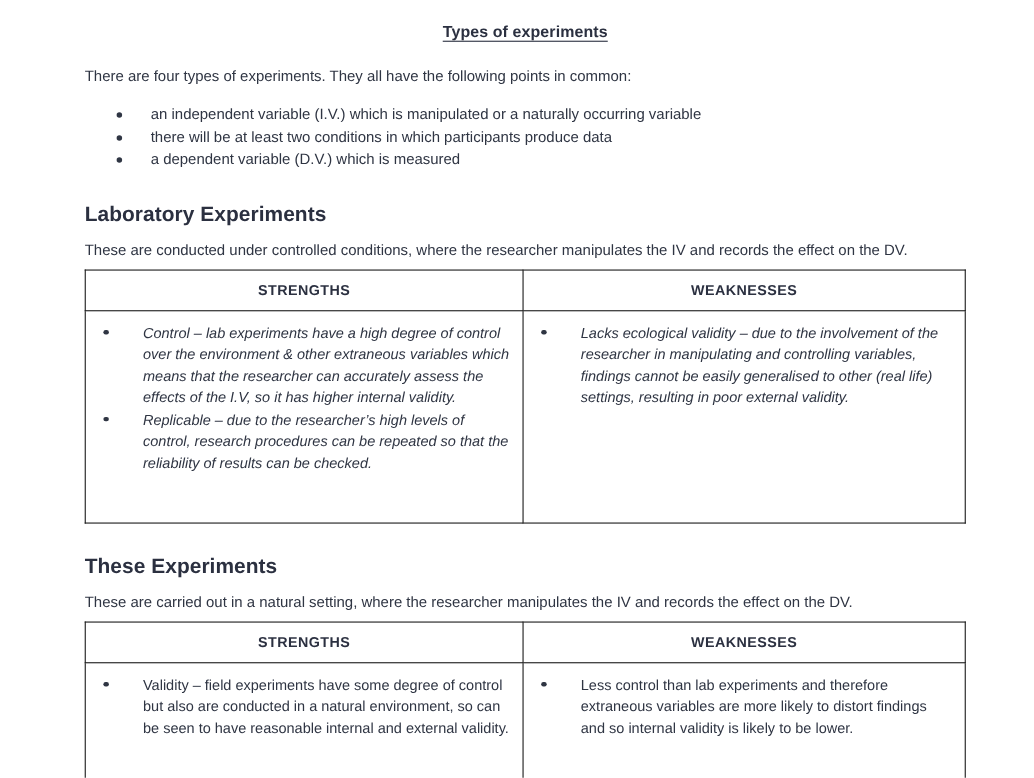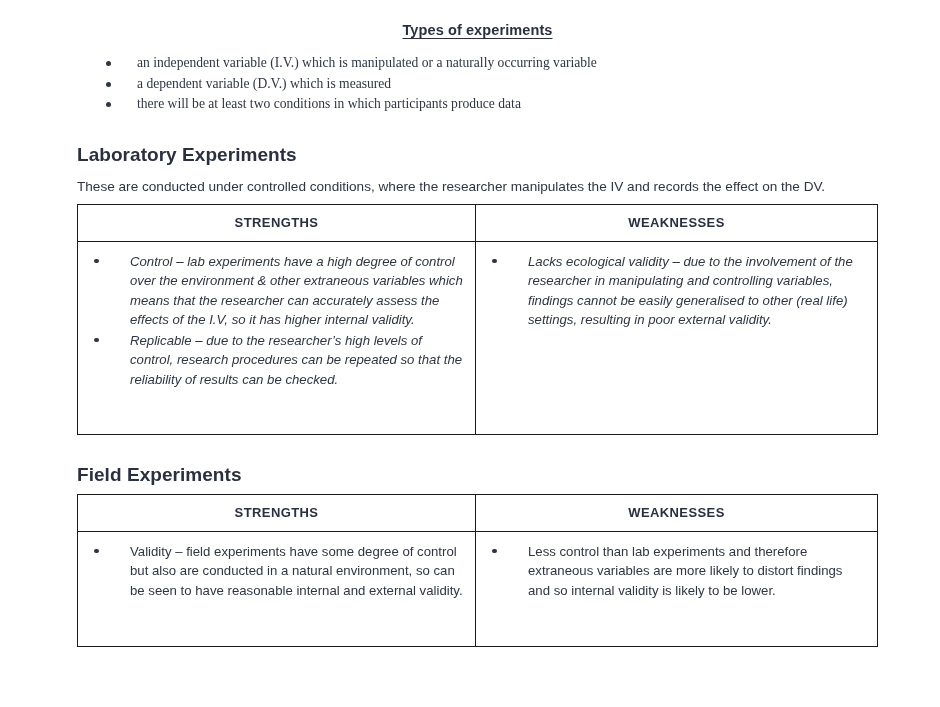--- a/index.html
+++ b/index.html
@@ -54,21 +54,20 @@
     list-style: none;
     margin: 0;
     padding: 15px 0 0 0;
   }
   .main-list li {
     position: relative;
     font-size: 13.6px;
     line-height: 20.5px;
     color: #2f3543;
     padding-left: 60px;
-    font-family: Liberation Serif, serif;
   }
   .main-list li::before {
     content: "";
     position: absolute;
     left: 29px;
     top: 8px;
     width: 5px;
     height: 5px;
     border-radius: 50%;
     background: #2f3543;
@@ -137,25 +136,26 @@
   .table1 td { height: 170px; font-style: italic; }
   .table2 td { height: 92px; }
 </style>
 </head>
 <body>
 
 <div class="page">
 
   <h1 class="doc-title">Types of experiments</h1>
 
+  <p class="para">There are four types of experiments. They all have the following points in common:</p>
 
   <ul class="main-list">
     <li>an independent variable (I.V.) which is manipulated or a naturally occurring variable</li>
+    <li>there will be at least two conditions in which participants produce data</li>
     <li>a dependent variable (D.V.) which is measured</li>
-    <li>there will be at least two conditions in which participants produce data</li>
   </ul>
 
   <h2 class="section-heading">Laboratory Experiments</h2>
 
   <p class="para tight">These are conducted under controlled conditions, where the researcher manipulates the IV and records the effect on the DV.</p>
 
   <table class="sw-table table1">
     <colgroup>
         <col class="c1">
         <col class="c2">
@@ -176,22 +176,23 @@
         </td>
         <td>
           <ul class="cell-list">
             <li>Lacks ecological validity – due to the involvement of the researcher in manipulating and controlling variables, findings cannot be easily generalised to other (real life) settings, resulting in poor external validity.</li>
           </ul>
         </td>
       </tr>
     </tbody>
   </table>
 
-  <h2 class="section-heading">Field Experiments</h2>
-
+  <h2 class="section-heading">These Experiments</h2>
+
+  <p class="para tight">These are carried out in a natural setting, where the researcher manipulates the IV and records the effect on the DV.</p>
 
   <table class="sw-table table2">
     <colgroup>
         <col class="c1">
         <col class="c2">
       </colgroup>
     <thead>
       <tr>
         <th>STRENGTHS</th>
         <th>WEAKNESSES</th>

